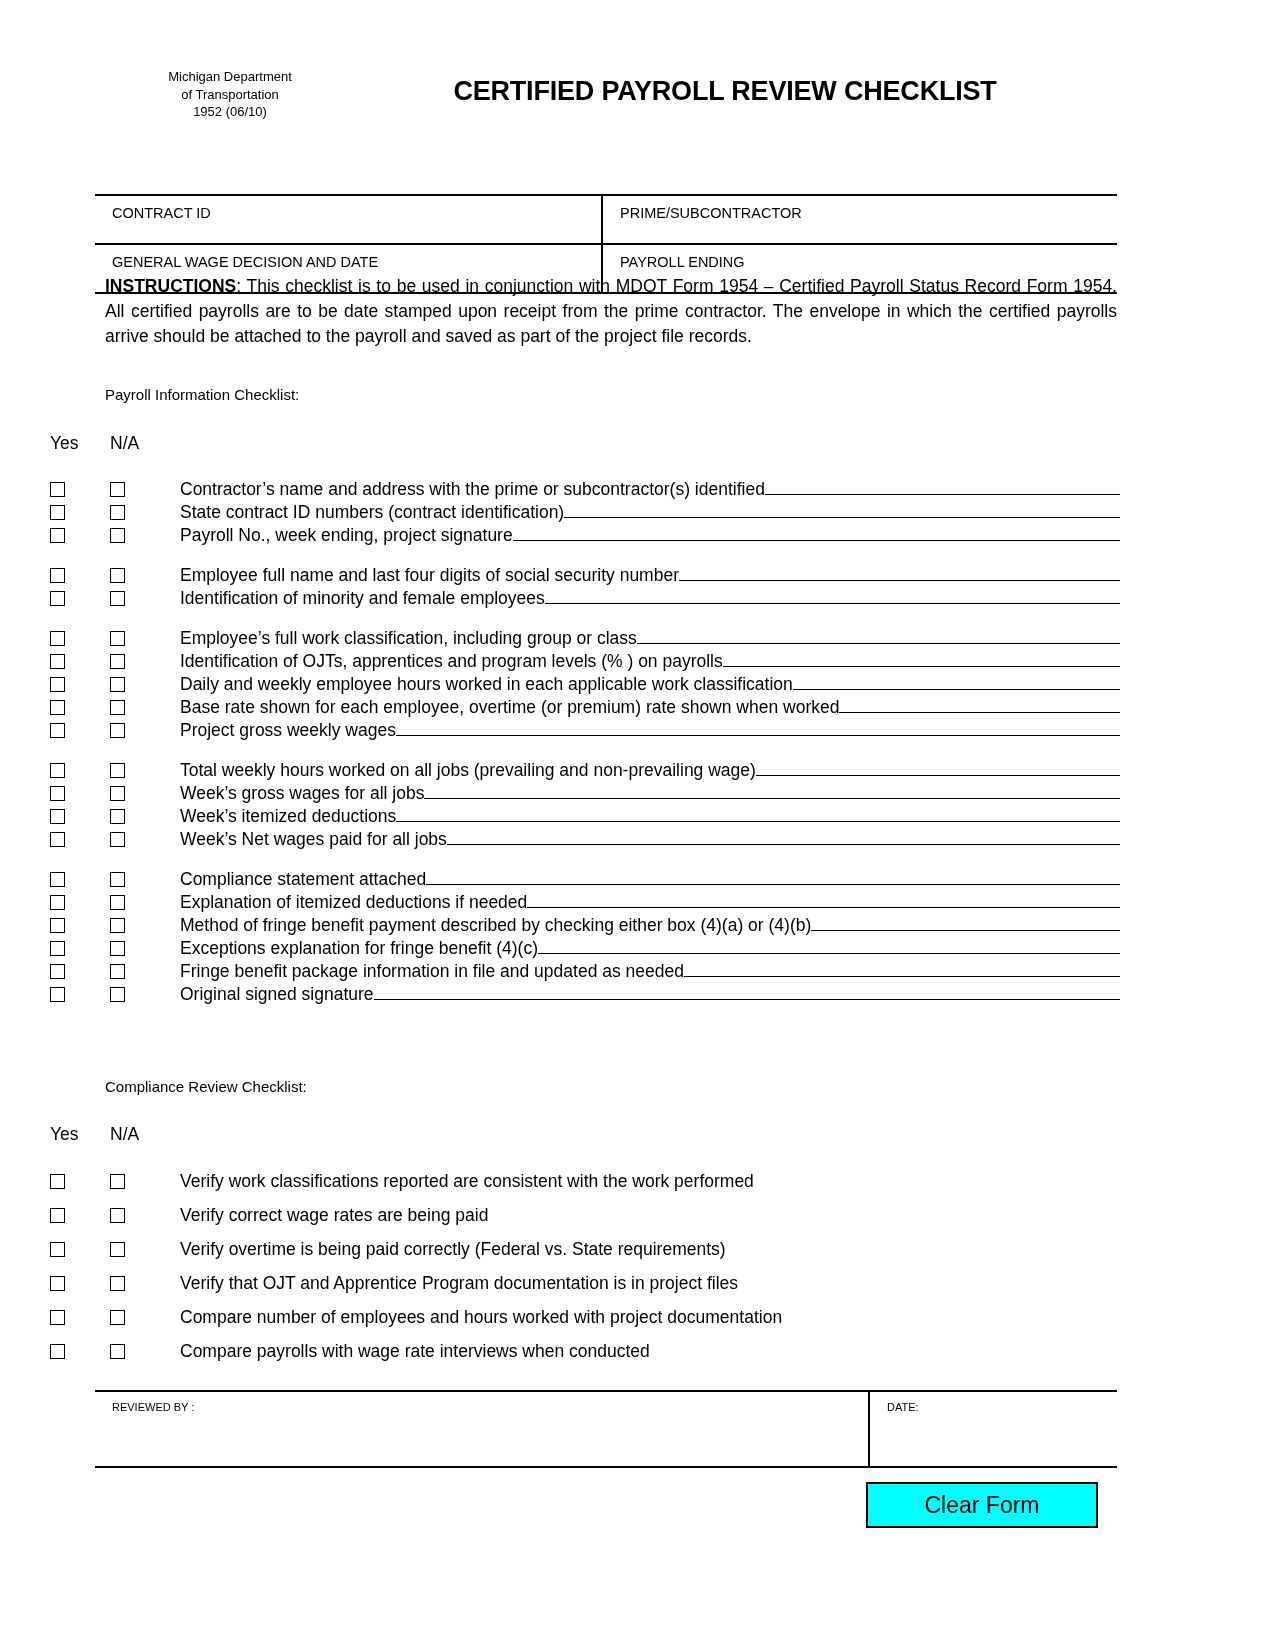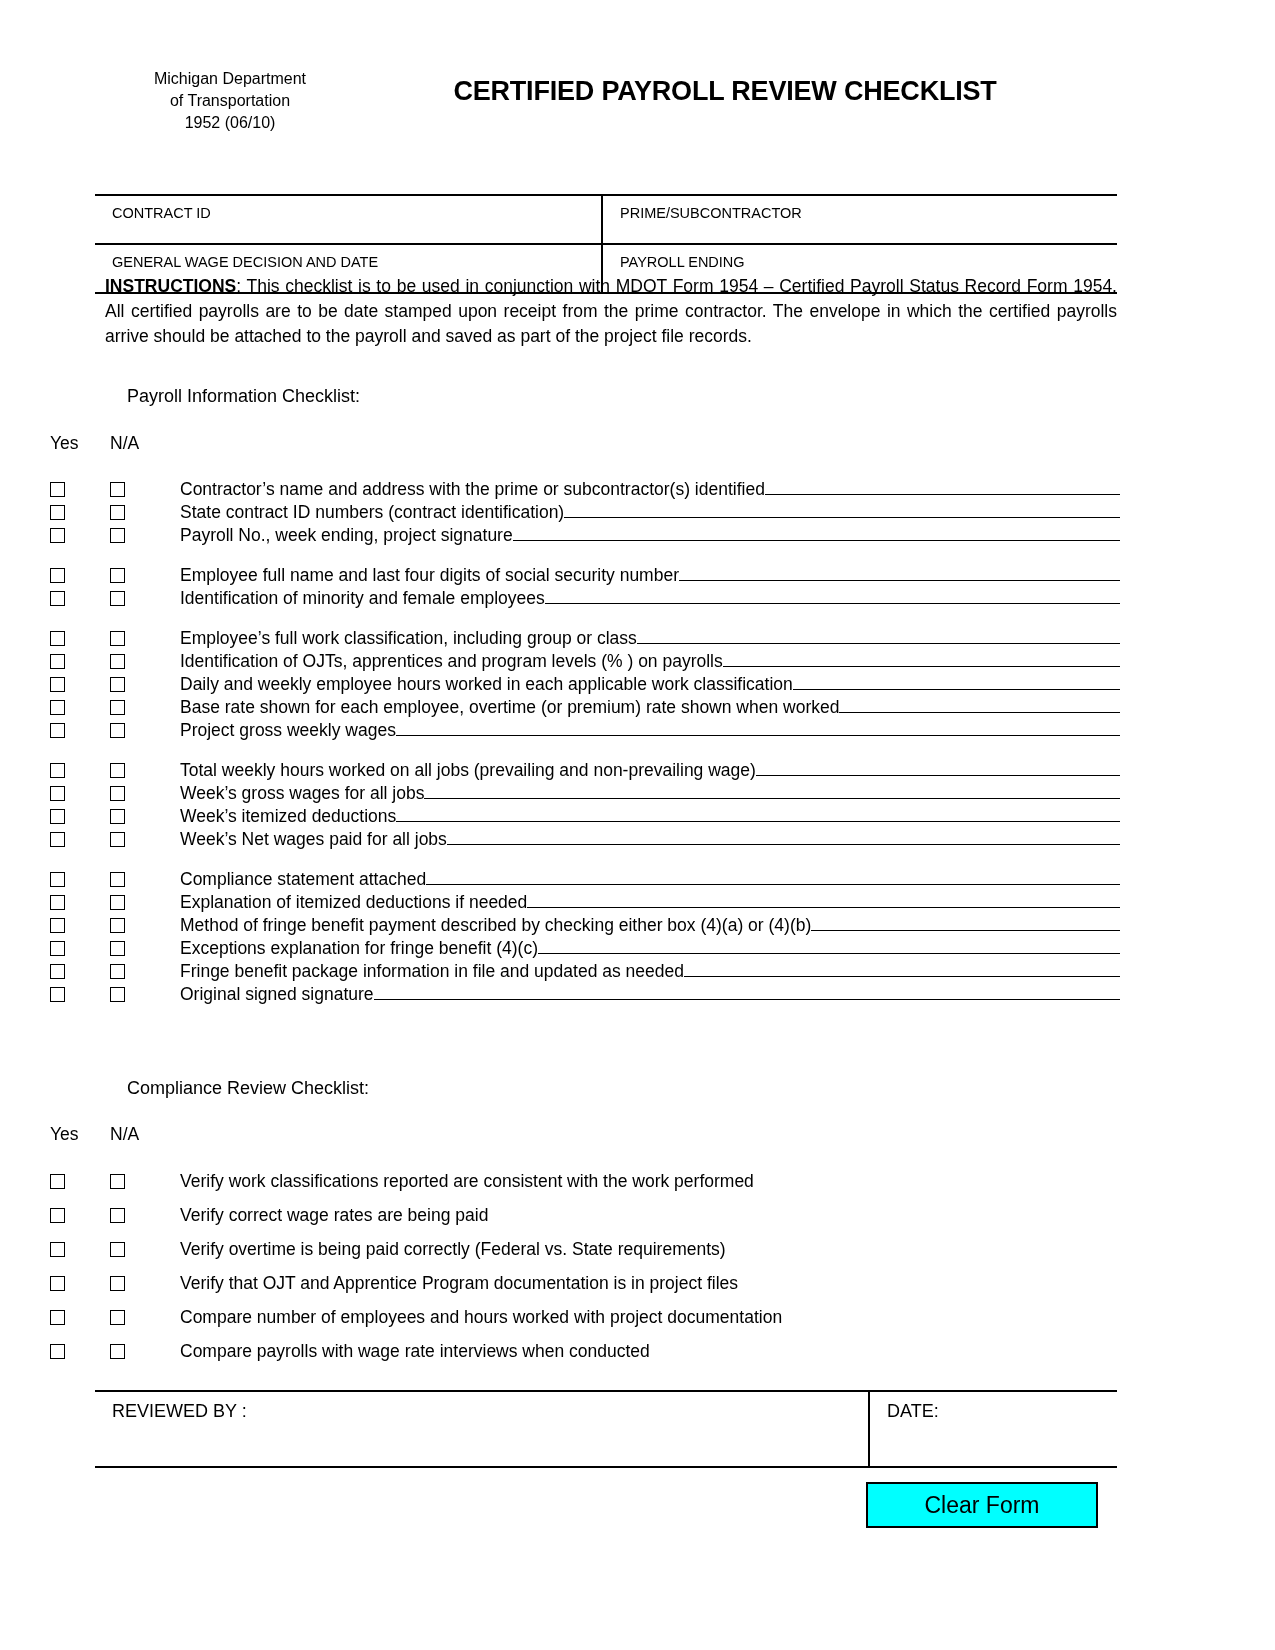--- a/index.html
+++ b/index.html
@@ -27,21 +27,21 @@
     left: 95px;
     right: 95px;
     height: 62px;
   }
   .agency {
     position: absolute;
     left: 25px;
     top: 0;
     width: 220px;
     text-align: center;
-    font-size: 16px;
+    font-size: 13px;
     line-height: 1.36;
   }
   .form-title {
     position: absolute;
     left: 230px;
     top: 8px;
     width: 800px;
     text-align: center;
     font-size: 27px;
     font-weight: bold;
@@ -80,22 +80,21 @@
     width: 1012px;
     font-size: 17.5px;
     line-height: 1.43;
     text-align: justify;
   }
   .instructions b { font-weight: bold; }
 
   .section-label {
     position: absolute;
     left: 105px;
-    font-size: 18px;
-    margin-left: 22px;
+    font-size: 15px;
   }
   #payroll-section-label { top: 386px; }
   #compliance-section-label { top: 1078px; }
 
   .colheads {
     position: absolute;
     left: 50px;
     font-size: 17.5px;
   }
   #payroll-colheads { top: 433px; }
@@ -165,21 +164,21 @@
     width: 1022px;
     border-top: 2px solid #000;
     border-bottom: 2px solid #000;
     box-sizing: border-box;
     display: flex;
     height: 78px;
   }
   .footcell {
     box-sizing: border-box;
     padding: 9px 0 0 17px;
-    font-size: 18px;
+    font-size: 11px;
   }
   .footcell.left { width: 775px; border-right: 2px solid #000; }
   .footcell.right { flex: 1 1 auto; }
 
   .clear-form-btn {
     position: absolute;
     left: 866px;
     top: 1482px;
     width: 232px;
     height: 46px;

